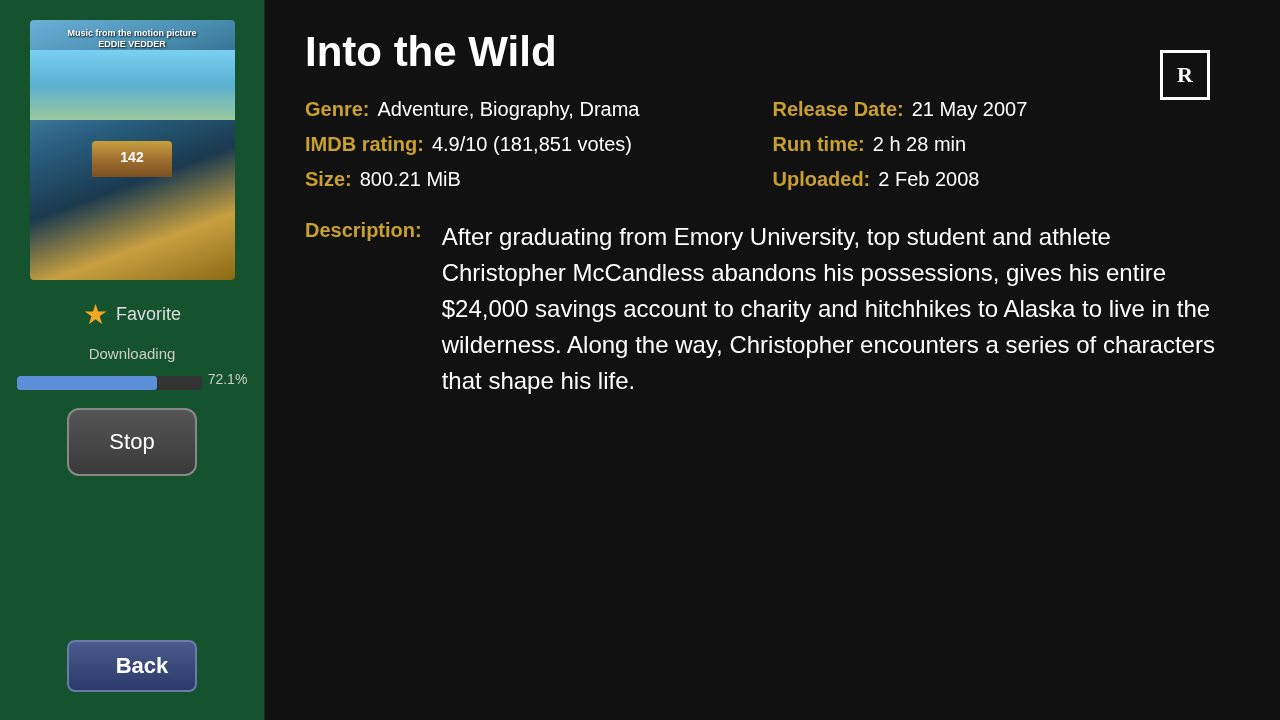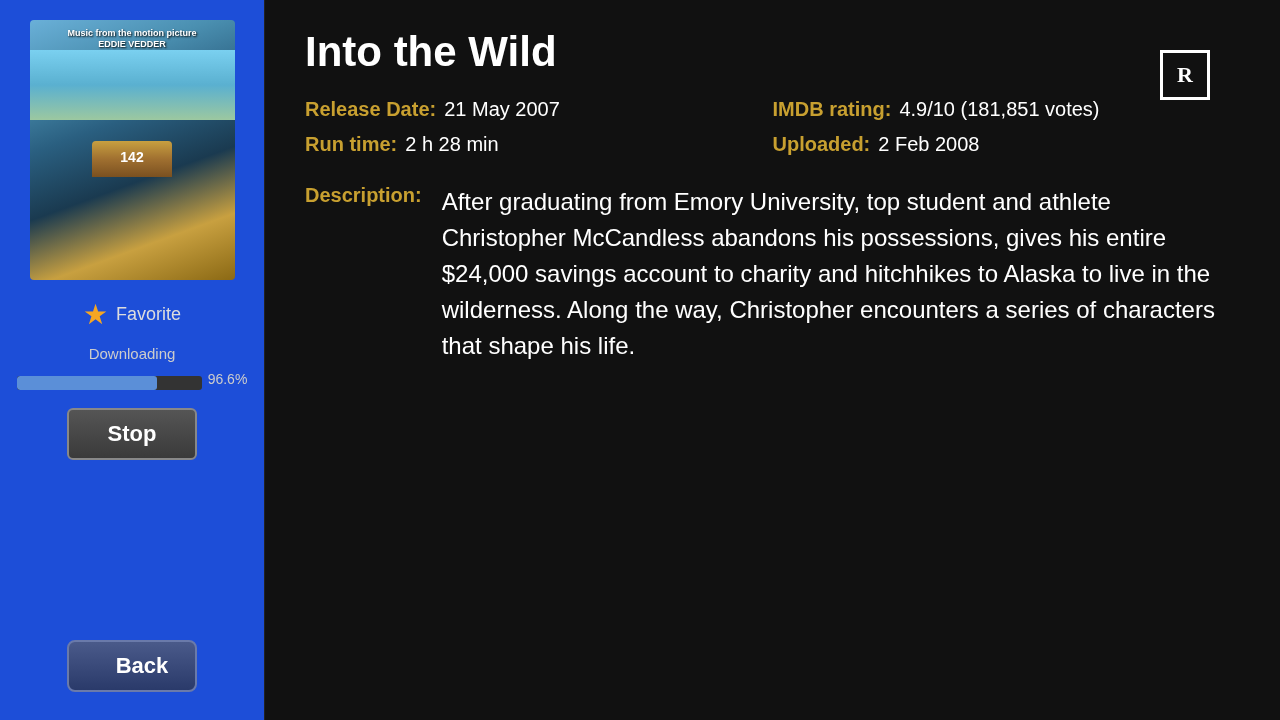--- a/index.html
+++ b/index.html
@@ -11,21 +11,21 @@
       color: #fff;
       font-family: Arial, sans-serif;
       overflow: hidden;
       display: flex;
     }
 
     .left-panel {
       width: 265px;
       min-width: 265px;
       height: 720px;
-      background-color: #1d4ed8;
+      background-color: #14532d;
       display: flex;
       flex-direction: column;
       align-items: center;
       padding-top: 20px;
       border-right: 1px solid #222;
     }
 
     .movie-poster {
       width: 205px;
       height: 260px;
@@ -142,27 +142,27 @@
 
     .progress-row {
       display: flex;
       align-items: center;
       margin-top: 6px;
     }
 
     .stop-button {
       margin-top: 18px;
       width: 130px;
-      height: 52px;
+      height: 68px;
       background: linear-gradient(180deg, #555 0%, #3a3a3a 100%);
       border: 2px solid #888;
-      border-radius: 6px;
+      border-radius: 12px;
       color: #fff;
       font-size: 22px;
-      font-weight: bold;
+      font-weight: normal;
       cursor: pointer;
     }
 
     .back-button {
       margin-top: auto;
       margin-bottom: 28px;
       width: 130px;
       height: 52px;
       background: linear-gradient(180deg, #4a5a8a 0%, #2a3a6a 100%);
       border: 2px solid #6a7aaa;
@@ -275,46 +275,54 @@
     <span class="star-icon">★</span>
     <span class="favorite-label">Favorite</span>
   </div>
 
   <span class="downloading-label">Downloading</span>
 
   <div class="progress-row">
     <div class="progress-bar-container">
       <div class="progress-bar-fill" style="width: 75.6%"></div>
     </div>
-    <span class="progress-percent">96.6%</span>
+    <span class="progress-percent">72.1%</span>
   </div>
 
   <button class="stop-button">Stop</button>
 
   <button class="back-button">Back</button>
 </div>
 
 <div class="right-panel">
   <div class="header-area">
     <h1 class="movie-title">Into the Wild</h1>
     <div class="rating-badge">R</div>
   </div>
 
   <div class="info-grid">
     <div class="info-row">
+      <span class="info-label">Genre:</span>
+      <span class="info-value">Adventure, Biography, Drama</span>
+    </div>
+    <div class="info-row">
       <span class="info-label">Release Date:</span>
       <span class="info-value">21 May 2007</span>
     </div>
     <div class="info-row">
       <span class="info-label">IMDB rating:</span>
       <span class="info-value">4.9/10 (181,851 votes)</span>
     </div>
     <div class="info-row">
       <span class="info-label">Run time:</span>
       <span class="info-value">2 h 28 min</span>
+    </div>
+    <div class="info-row">
+      <span class="info-label">Size:</span>
+      <span class="info-value">800.21 MiB</span>
     </div>
     <div class="info-row">
       <span class="info-label">Uploaded:</span>
       <span class="info-value">2 Feb 2008</span>
     </div>
   </div>
 
   <div class="description-row">
     <span class="desc-label">Description:</span>
     <span class="desc-text">After graduating from Emory University, top student and athlete Christopher McCandless abandons his possessions, gives his entire $24,000 savings account to charity and hitchhikes to Alaska to live in the wilderness. Along the way, Christopher encounters a series of characters that shape his life.</span>

